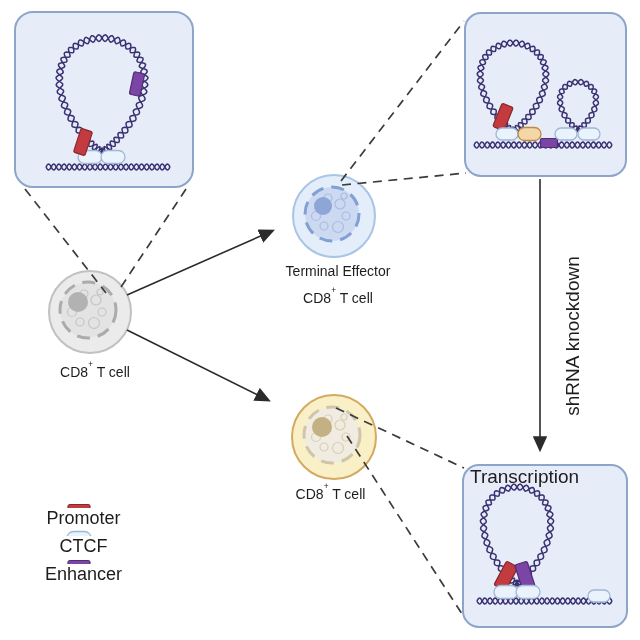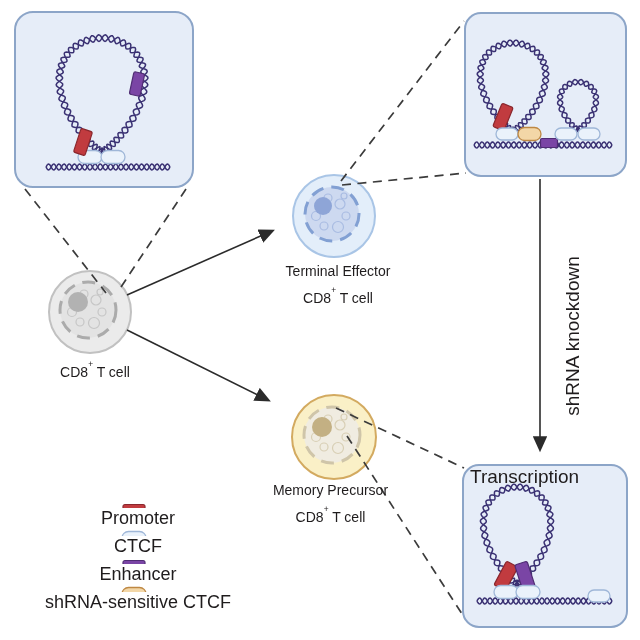--- a/index.html
+++ b/index.html
@@ -144,21 +144,20 @@
 <div class="lbl" style="left:15px;top:357px;width:160px;">
   <div><span>CD8</span><sup>+</sup> <span>T cell</span></div>
 </div>
 
 <div class="lbl" style="left:238px;top:260px;width:200px;">
   <div>Terminal Effector</div>
   <div><span>CD8</span><sup>+</sup> <span>T cell</span></div>
 </div>
 
 <div class="lbl" style="left:228px;top:479px;width:205px;">
-  <div>Memory Precursor</div>
   <div><span>CD8</span><sup>+</sup> <span>T cell</span></div>
 </div>
 
 <div class="transcription">Transcription</div>
 
 <div class="shrna">shRNA knockdown</div>
 
 <div class="legend">
   <div class="legend-row">
     <svg width="26" height="18">
@@ -171,21 +170,15 @@
           <rect class="sw-pill" x="1" y="2.5" width="24" height="13" rx="6.5" fill="#eaf2fb"></rect>
         </svg>
     <span class="legend-label">CTCF</span>
   </div>
   <div class="legend-row">
     <svg width="26" height="18">
           <rect class="sw-rect2" x="2" y="3.5" width="22" height="11" rx="2" fill="#7a45a5"></rect>
         </svg>
     <span class="legend-label">Enhancer</span>
   </div>
-  <div class="legend-row">
-    <svg width="26" height="18">
-          <rect class="sw-pill2" x="1" y="2.5" width="24" height="13" rx="6.5" fill="#f3d7a7"></rect>
-        </svg>
-    <span class="legend-label">shRNA-sensitive CTCF</span>
-  </div>
 </div>
 
 </div>
 
 </body></html>

